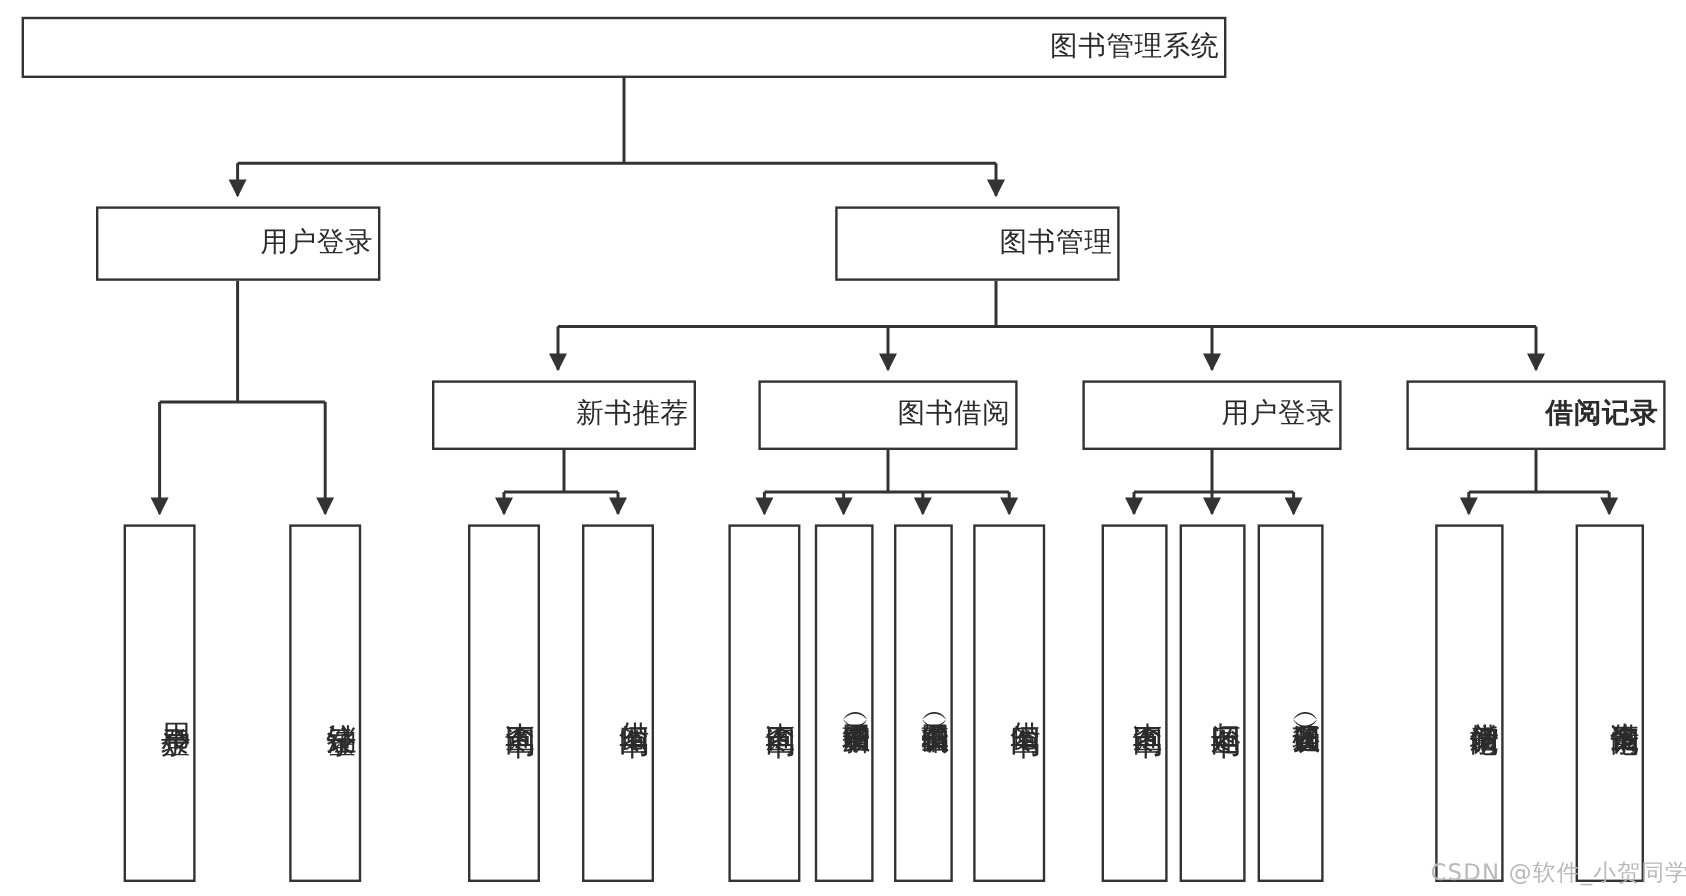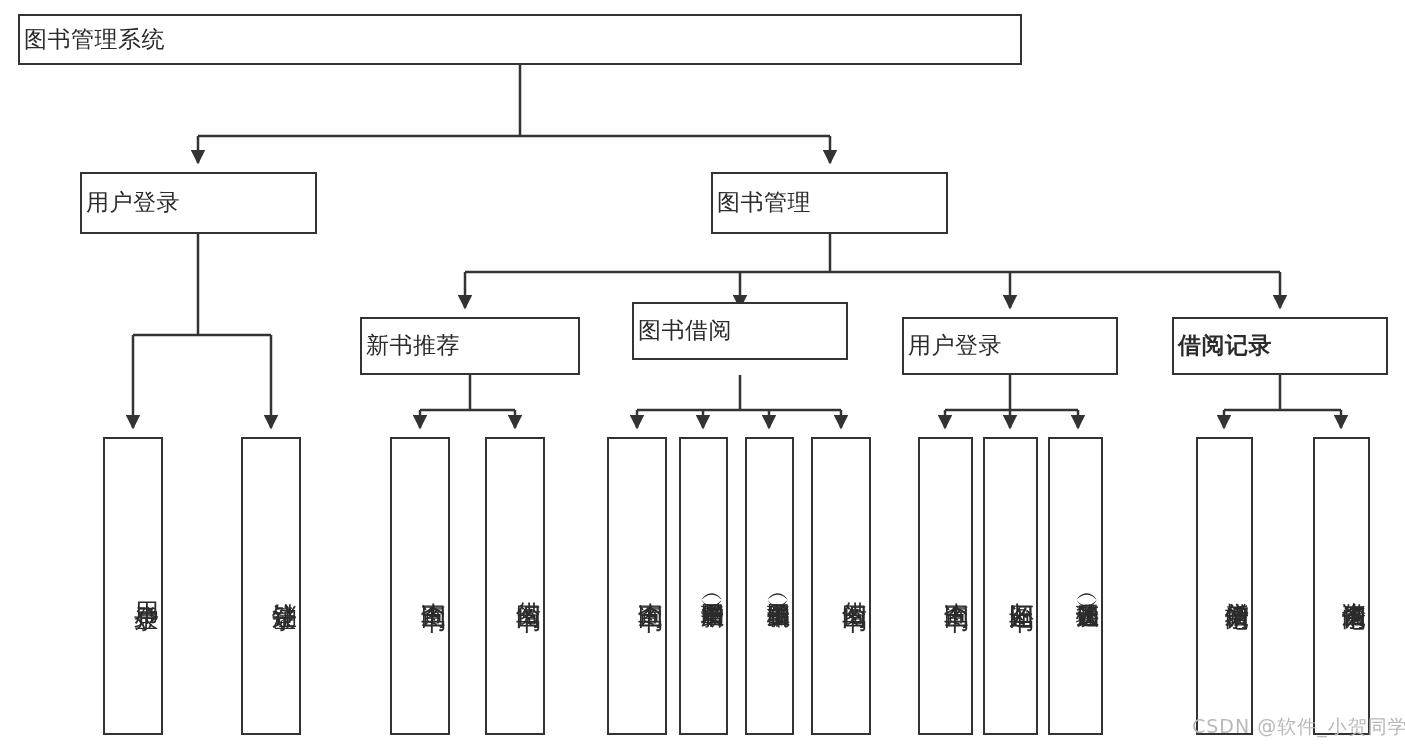--- a/index.html
+++ b/index.html
@@ -26,21 +26,21 @@
     height: 747px;
     pointer-events: none;
   }
   .node {
     position: absolute;
     box-sizing: border-box;
     border: 2.5px solid #333333;
     background: #ffffff;
     display: flex;
     align-items: center;
-    justify-content: flex-start;
+    justify-content: flex-end;
     color: #2b2b2b;
     line-height: 1.18;
   }
   .node.horizontal {
     font-size: 23px;
     letter-spacing: 0.5px;
     padding: 0 4px;
     text-align: center;
   }
   .node.vertical {
@@ -122,28 +122,28 @@
     </g>
   </svg>
 
   <div class="node horizontal" style="left:18px; top:14px; width:1004px; height:51px;">
     <span>图书管理系统</span>
   </div>
 
   <div class="node horizontal" style="left:80px; top:172px; width:237px; height:62px;">
     <span>用户登录</span>
   </div>
-  <div class="node horizontal" style="left:711px; top:172px; width:237px; height:62px;">
+  <div class="node horizontal" style="left:696px; top:172px; width:237px; height:62px;">
     <span>图书管理</span>
   </div>
 
   <div class="node horizontal" style="left:360px; top:317px; width:220px; height:58px;">
     <span>新书推荐</span>
   </div>
-  <div class="node horizontal" style="left:632px; top:302px; width:216px; height:58px;">
+  <div class="node horizontal" style="left:632px; top:317px; width:216px; height:58px;">
     <span>图书借阅</span>
   </div>
   <div class="node horizontal" style="left:902px; top:317px; width:216px; height:58px;">
     <span>用户登录</span>
   </div>
   <div class="node horizontal" style="left:1172px; top:317px; width:216px; height:58px;font-weight:bold;">
     <span>借阅记录</span>
   </div>
 
   <div class="node vertical" style="left:103px; top:437px; width:60px; height:298px;">

